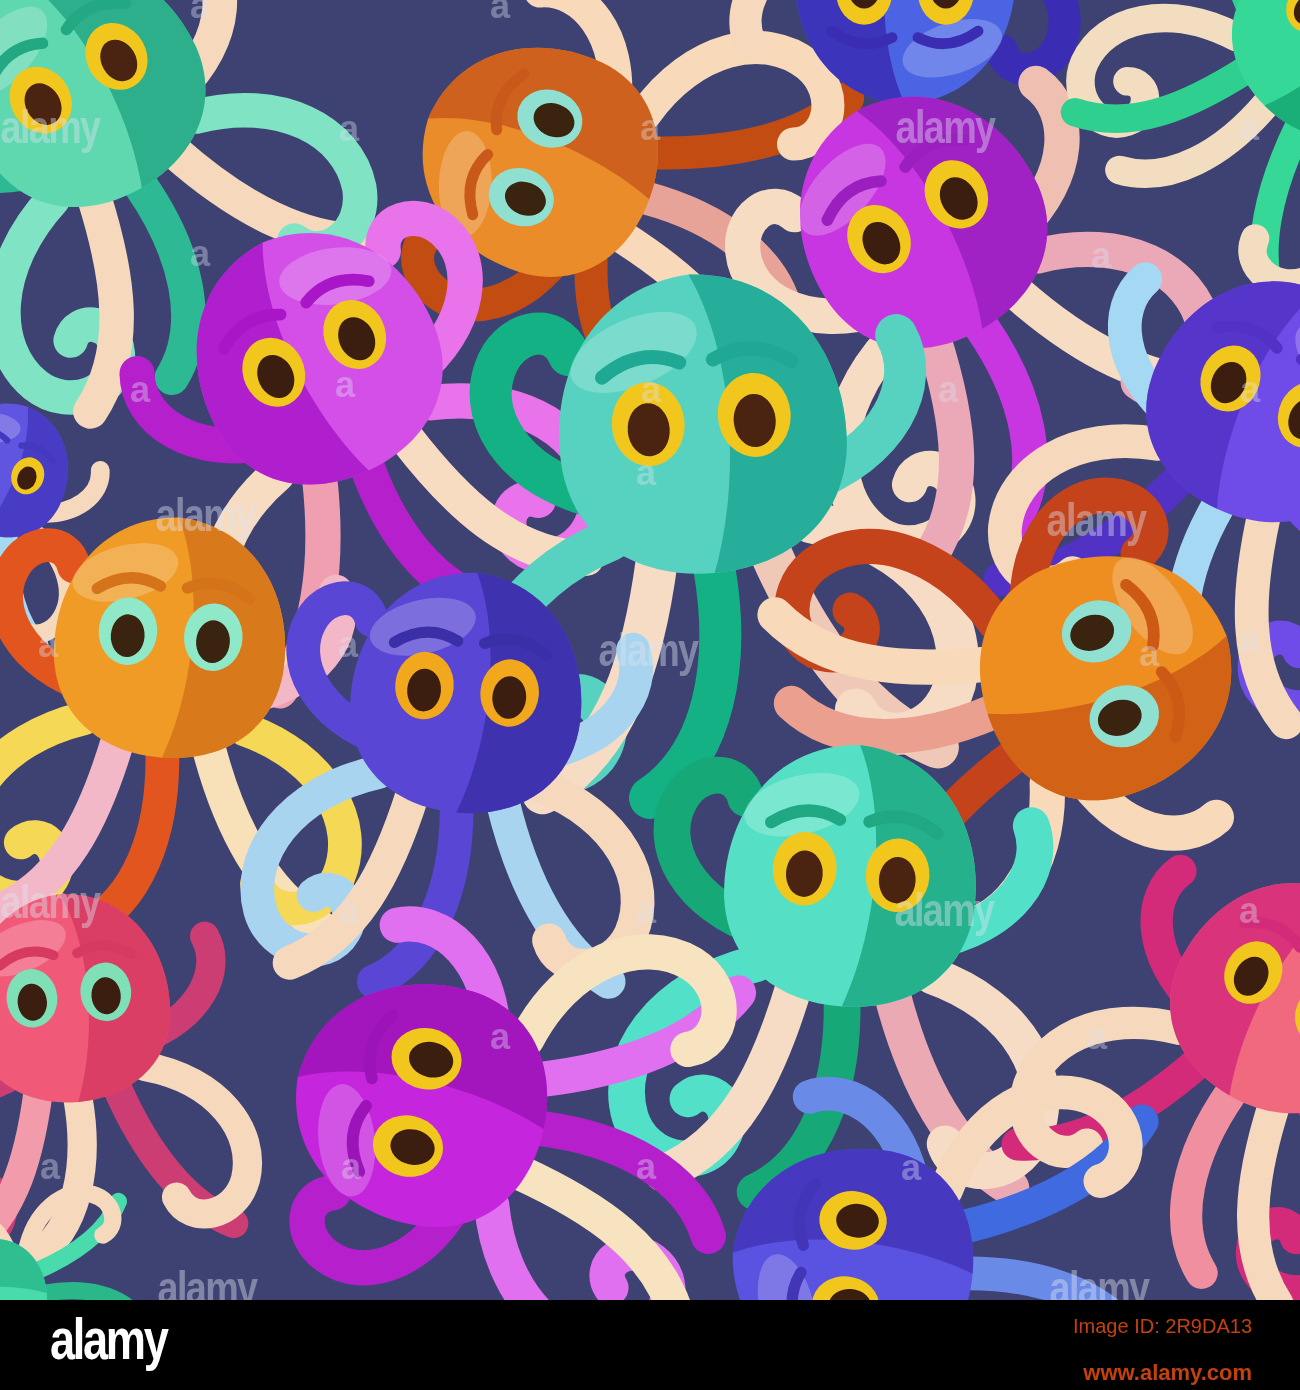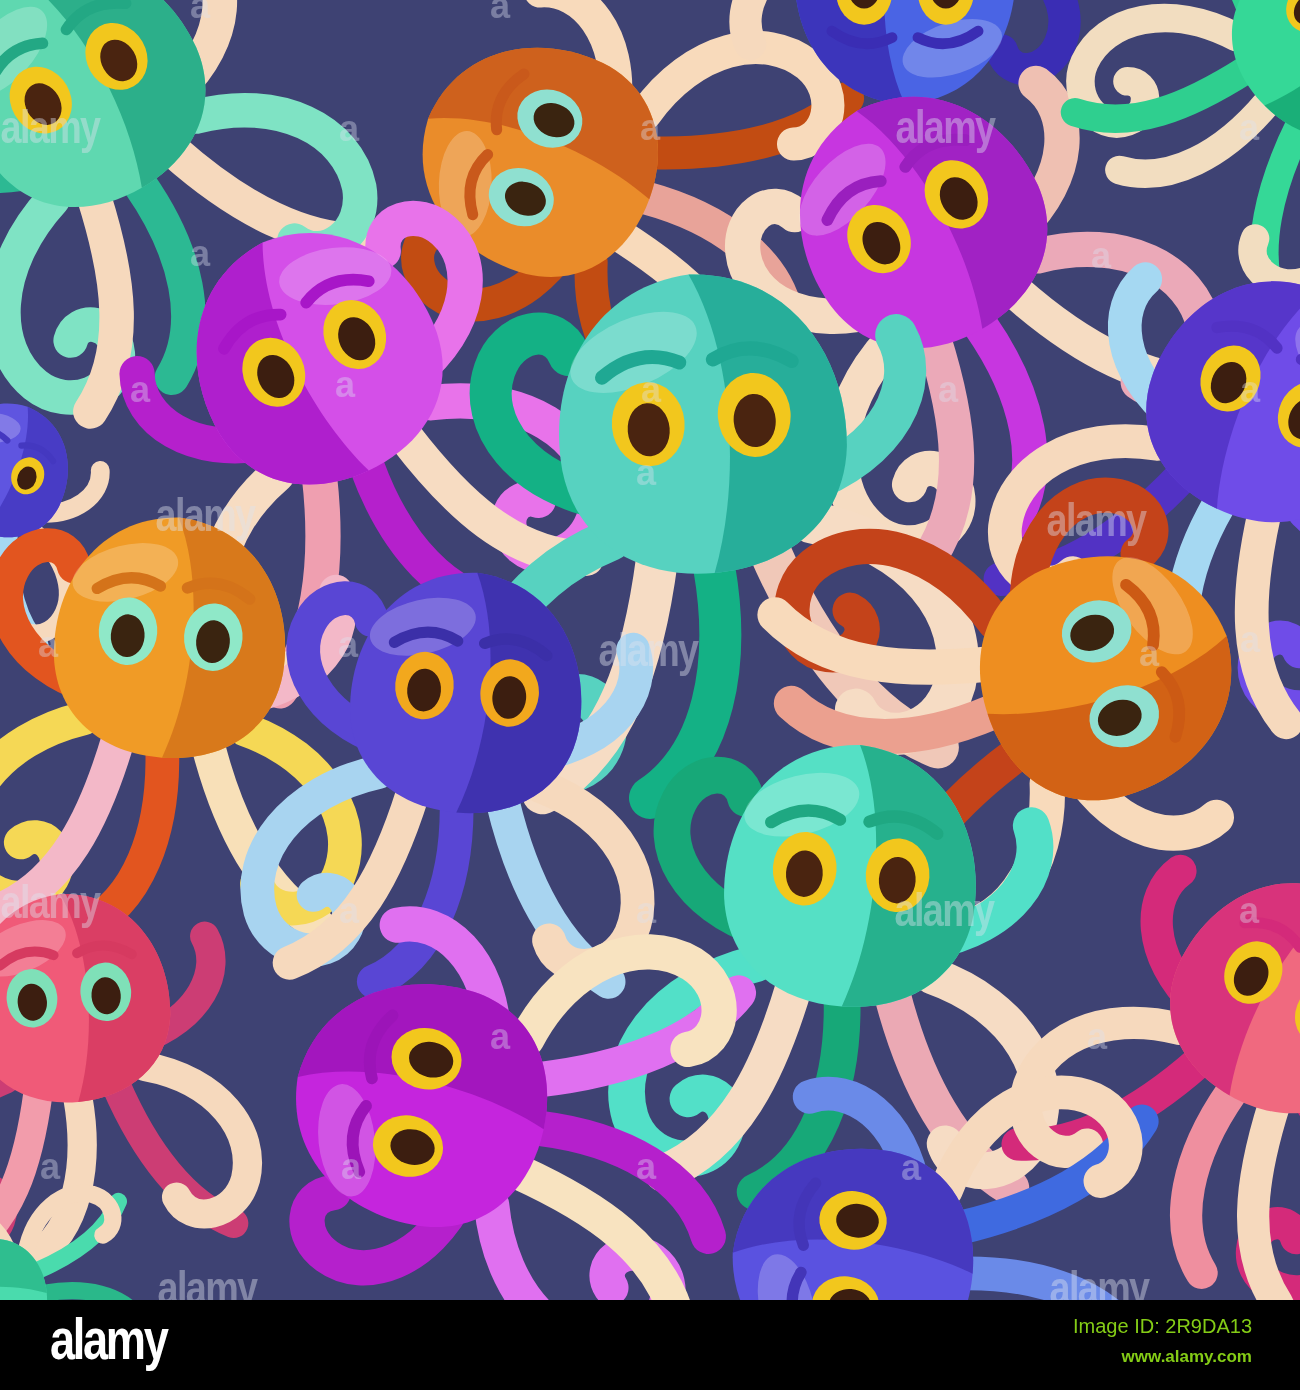--- a/index.html
+++ b/index.html
@@ -23,21 +23,21 @@
     position:absolute;left:0;top:1300px;width:1300px;height:90px;
     background:#000;z-index:10;
   }
   .brand{
     position:absolute;left:50px;top:10px;color:#fff;
     font-size:58px;font-weight:bold;letter-spacing:-3px;line-height:1;
     transform:scaleX(.78);transform-origin:left center;
   }
   .meta{position:absolute;right:48px;top:15px;text-align:right;color:#fff;}
   .id-line{font-size:20px;font-weight:400;}
-  .url{font-size:17px;font-weight:bold;margin-top:9px;}
+  .url{font-size:22px;font-weight:bold;margin-top:22px;}
 </style>
 </head>
 <body>
 
 <div class="stage" id="stage" style="width: 1300px; height: 1390px; background: rgb(62, 66, 115);">
   <div id="pattern">
       <div class="octo" style="left: 120px; top: 150px; width: 460px; height: 460px; transform: translate(-50%, -50%) rotate(-30deg) scaleX(1);">
         <svg viewBox="0 0 200 200">
           <path d="M64,104 C26,116 8,146 17,170 C24,188 48,191 55,176 C61,163 48,153 40,161" fill="none" stroke="#7fe3c4" stroke-width="15" stroke-linecap="round"></path>
           <path d="M80,112 C72,148 60,178 32,192" fill="none" stroke="#f6d9bd" stroke-width="15" stroke-linecap="round"></path>
@@ -430,18 +430,18 @@
       <span class="wm-a" style="left: 1249px; top: 911px;">a</span>
       <span class="wm-a" style="left: 500px; top: 1037px;">a</span>
       <span class="wm-a" style="left: 1097px; top: 1037px;">a</span>
       <span class="wm-a" style="left: 50px; top: 1167px;">a</span>
       <span class="wm-a" style="left: 351px; top: 1167px;">a</span>
       <span class="wm-a" style="left: 646px; top: 1167px;">a</span>
       <span class="wm-a" style="left: 911px; top: 1168px;">a</span>
     </div>
   <footer class="bar" id="footer-bar" style="background: rgb(0, 0, 0);">
     <div class="brand" style="color: rgb(255, 255, 255);">alamy</div>
-    <div class="meta" style="color: #84cc16;">
+    <div class="meta" style="color: #c2410c;">
       <div class="id-line"><span>Image ID:</span>&nbsp;<span>2R9DA13</span></div>
       <div class="url">www.alamy.com</div>
     </div>
   </footer>
 </div>
 
 </body></html>

